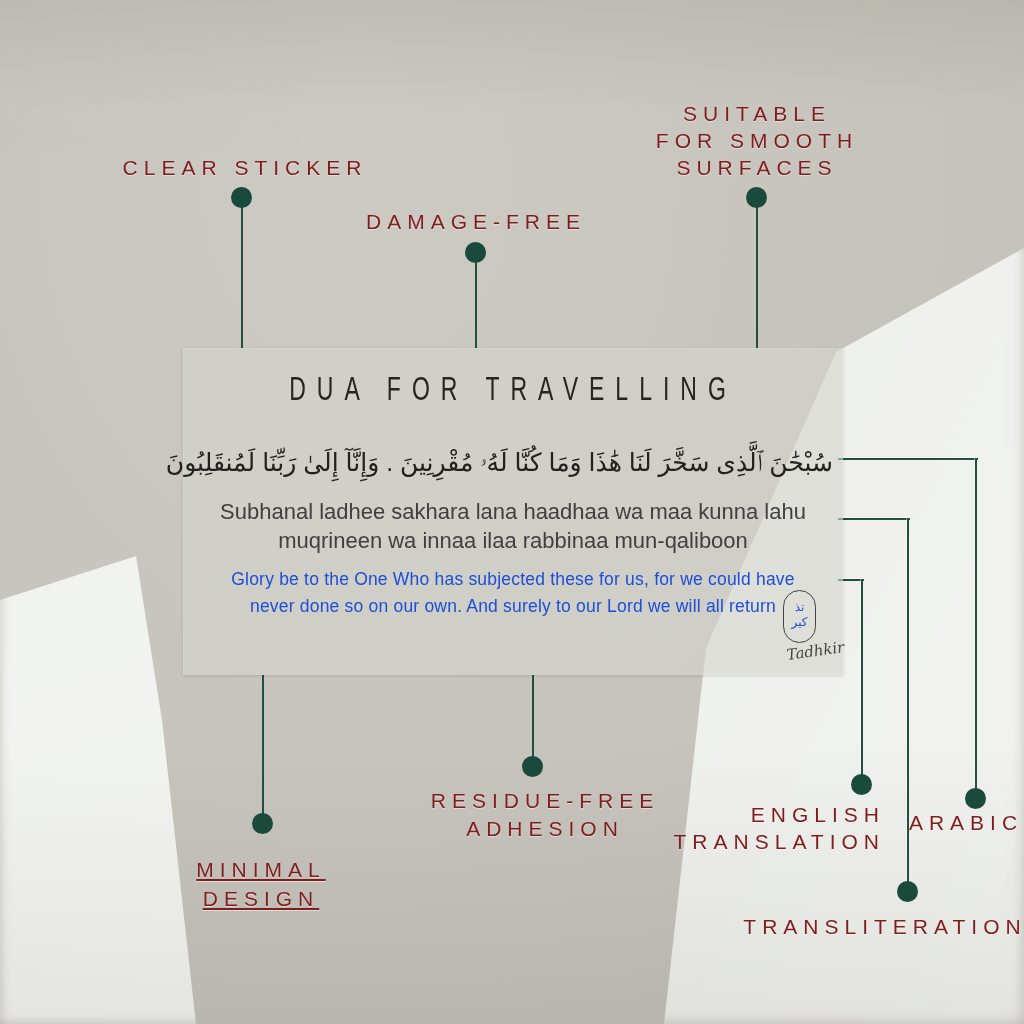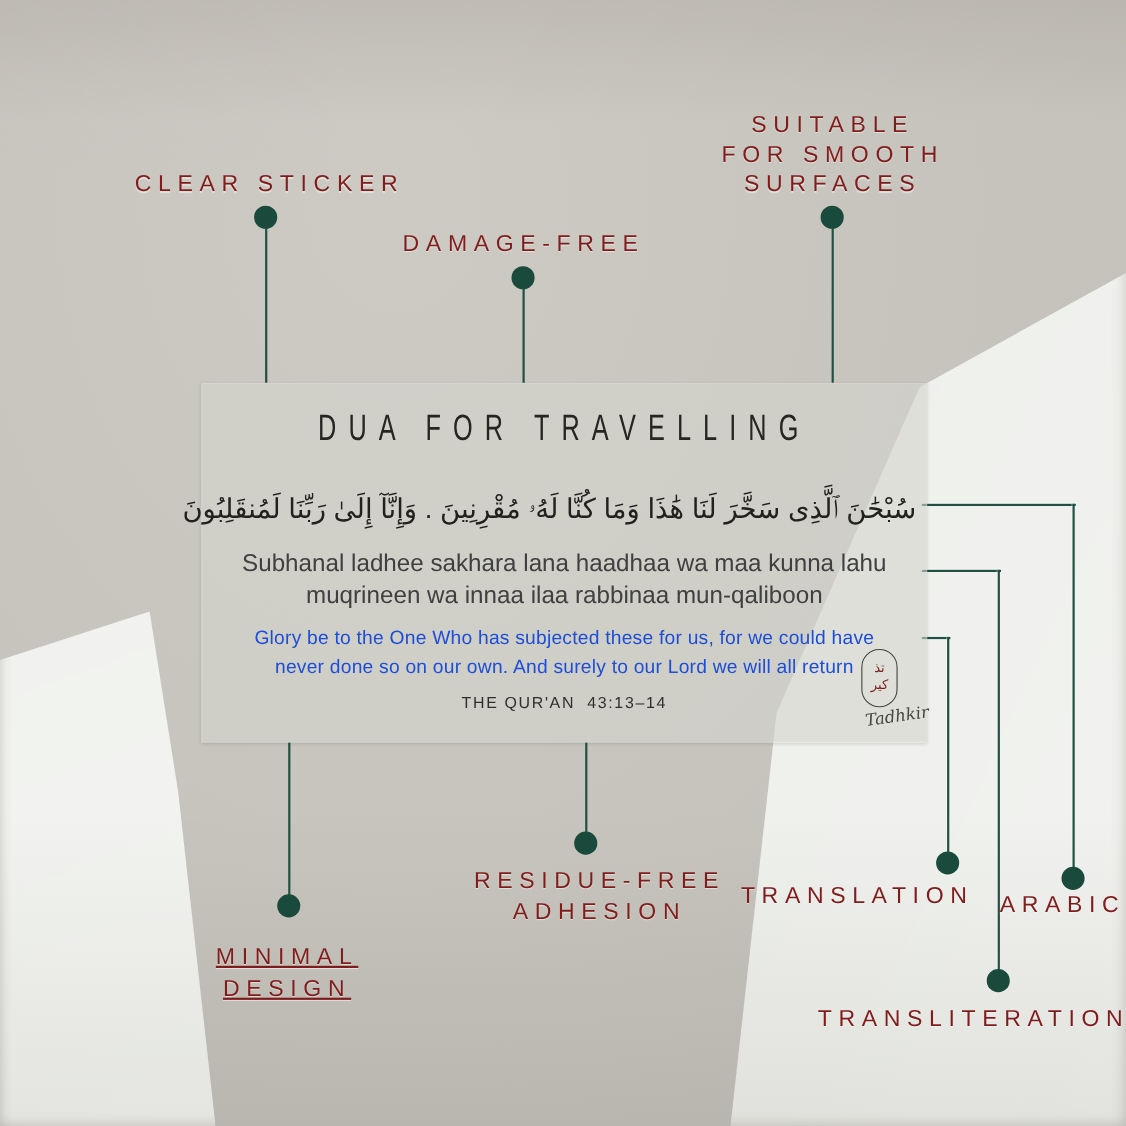--- a/index.html
+++ b/index.html
@@ -72,21 +72,21 @@
     left:0;right:0;top:218px;text-align:center;
     font-size:17.5px;line-height:27px;letter-spacing:0.2px;color:#1d4ed8;
   }
   .card-reference{
     left:0;right:0;top:284px;text-align:center;
     font-size:14.5px;letter-spacing:1.5px;color:#2f2f2c;white-space:pre;
   }
   .logo-oval{
     left:600px;top:242px;width:33px;height:53px;
     border:1.5px solid #44443f;border-radius:17px;box-sizing:border-box;
-    text-align:center;font-size:12px;line-height:1.25;color:#7f1d1d;
+    text-align:center;font-size:12px;line-height:1.25;color:#1d4ed8;
     padding-top:9px;direction:rtl;
   }
   .logo-signature{
     left:585px;top:294px;width:95px;text-align:center;
     font-family:"DejaVu Serif", serif;font-style:italic;
     font-size:15px;color:#45453f;transform:rotate(-8deg);
   }
   .noise{z-index:7;pointer-events:none;opacity:0.05;}
 </style>
 </head>
@@ -134,41 +134,41 @@
 </div>
 <div class="callout cx" style="left:261px;top:855px;line-height:29px;text-decoration:underline;">
   <div>MINIMAL</div>
   <div>DESIGN</div>
 </div>
 <div class="callout cx" style="left:545px;top:787px;line-height:28px;">
   <div>RESIDUE-FREE</div>
   <div>ADHESION</div>
 </div>
 <div class="callout" style="right:139px;top:801px;text-align:right;">
+  <div>ENGLISH</div>
   <div>TRANSLATION</div>
 </div>
 <div class="callout cx" style="left:966px;top:809px;">
   <span>ARABIC</span>
 </div>
 <div class="callout cx" style="left:885px;top:913px;">
   <span>TRANSLITERATION</span>
 </div>
 
 <div class="card">
   <div class="card-title">DUA FOR TRAVELLING</div>
   <div class="card-arabic">سُبْحَٰنَ ٱلَّذِى سَخَّرَ لَنَا هَٰذَا وَمَا كُنَّا لَهُۥ مُقْرِنِينَ . وَإِنَّآ إِلَىٰ رَبِّنَا لَمُنقَلِبُونَ</div>
   <div class="card-translit">
     <div>Subhanal ladhee sakhara lana haadhaa wa maa kunna lahu</div>
     <div>muqrineen wa innaa ilaa rabbinaa mun-qaliboon</div>
   </div>
   <div class="card-translation">
     <div>Glory be to the One Who has subjected these for us, for we could have</div>
     <div>never done so on our own. And surely to our Lord we will all return</div>
   </div>
-  <div class="card-reference">THE QUR'AN  43:13–14</div>
   <div class="logo-oval">
     <div>تذ</div>
     <div>كير</div>
   </div>
   <div class="logo-signature">Tadhkir</div>
 </div>
 
 <svg class="layer noise" xmlns="http://www.w3.org/2000/svg">
   <filter id="n">
       <feTurbulence type="fractalNoise" baseFrequency="0.8" numOctaves="2" stitchTiles="stitch"></feTurbulence>

